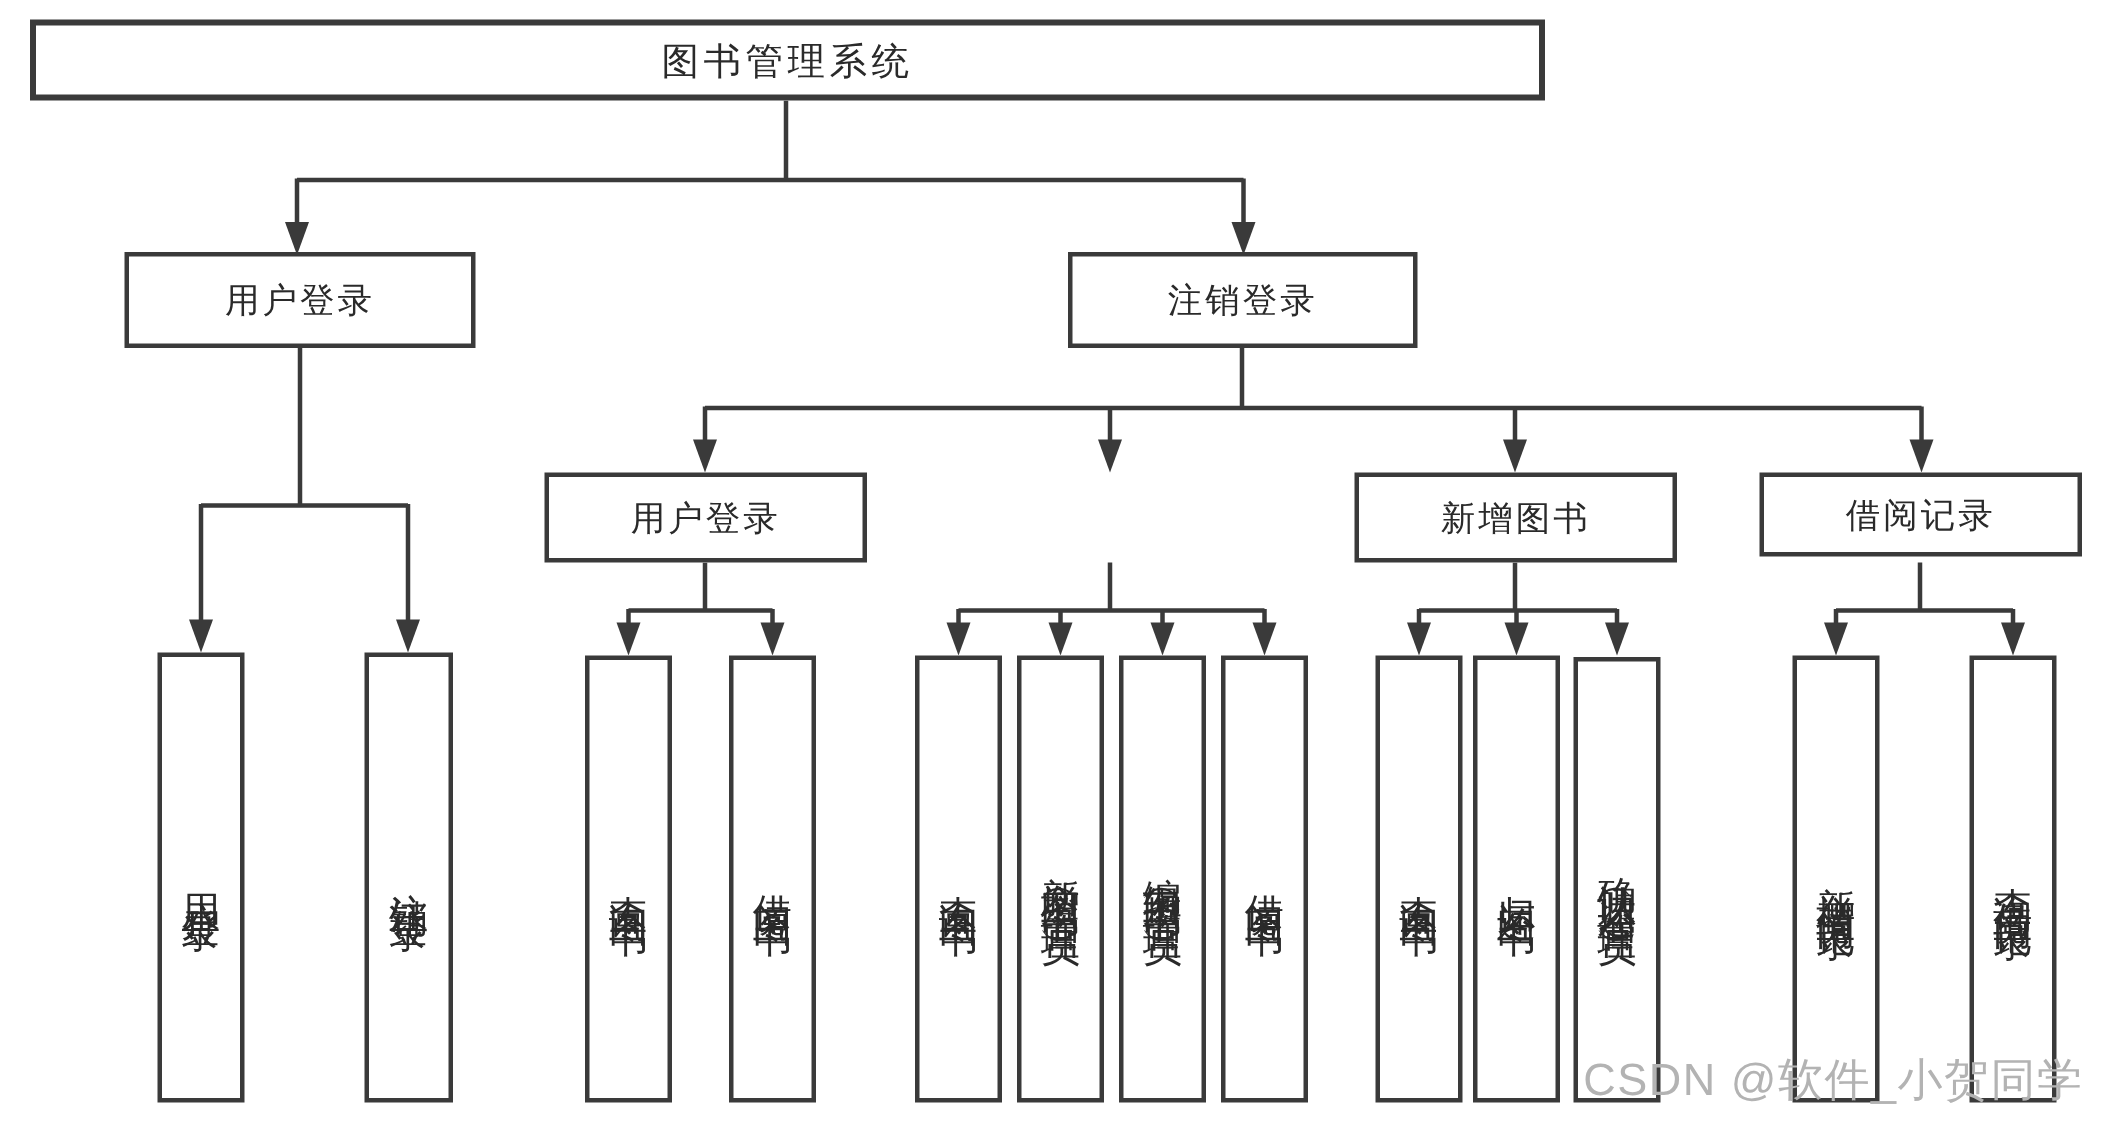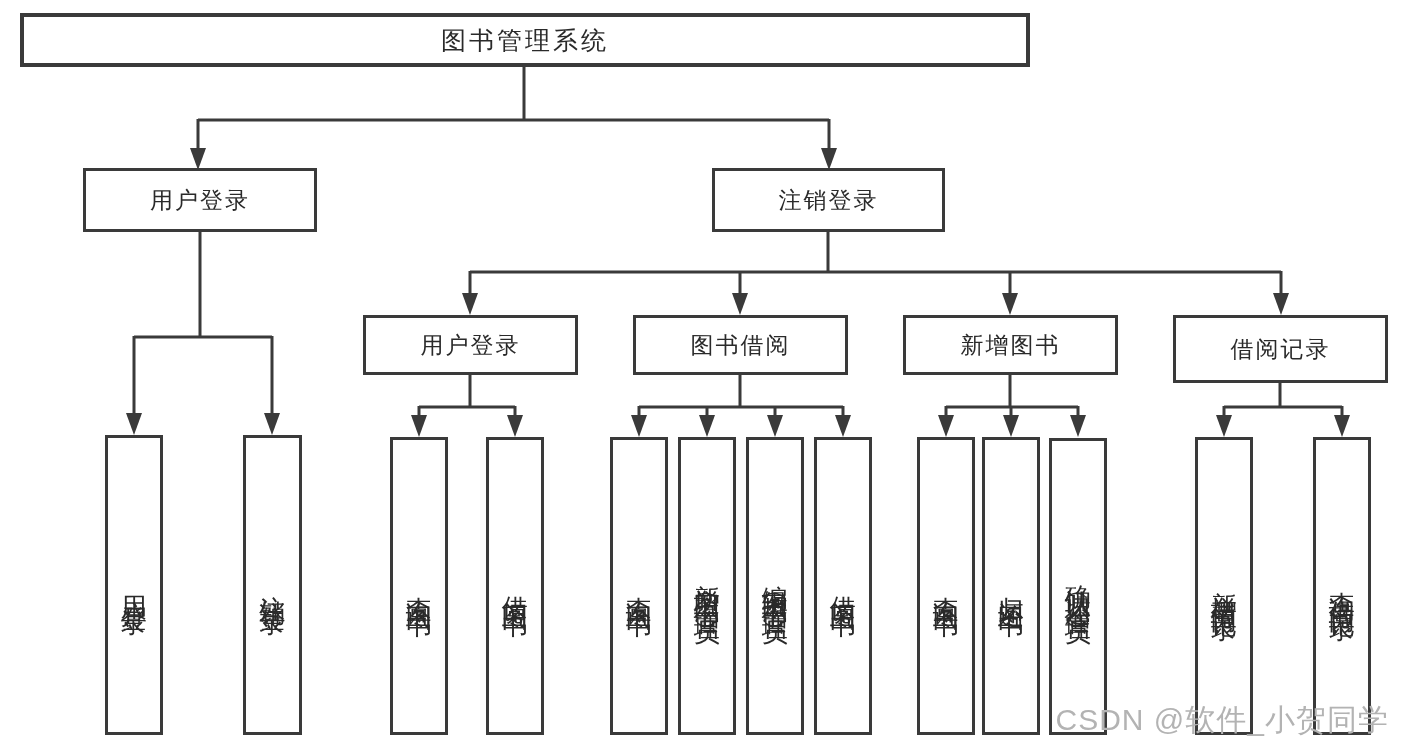--- a/index.html
+++ b/index.html
@@ -133,27 +133,24 @@
   <div class="node hnode" style="left:83px; top:168px; width:234px; height:64px;">
     <span>用户登录</span>
   </div>
   <div class="node hnode" style="left:712px; top:168px; width:233px; height:64px;">
     <span>注销登录</span>
   </div>
 
   <div class="node hnode" style="left:363px; top:315px; width:215px; height:60px;">
     <span>用户登录</span>
   </div>
-  <div class="node hnode" style="left:633px; top:315px; width:215px; height:60px;">
-    <span>图书借阅</span>
-  </div>
   <div class="node hnode" style="left:903px; top:315px; width:215px; height:60px;">
     <span>新增图书</span>
   </div>
-  <div class="node hnode" style="left:1173px; top:315px; width:215px; height:68px;">
+  <div class="node hnode" style="left:1173px; top:315px; width:215px; height:56px;">
     <span>借阅记录</span>
   </div>
 
   <div class="node vnode" style="left:105px; top:435px; width:58px; height:300px;">
     <span class="vtext">用户登录</span>
   </div>
   <div class="node vnode" style="left:243px; top:435px; width:59px; height:300px;">
     <span class="vtext">注销登录</span>
   </div>
 

